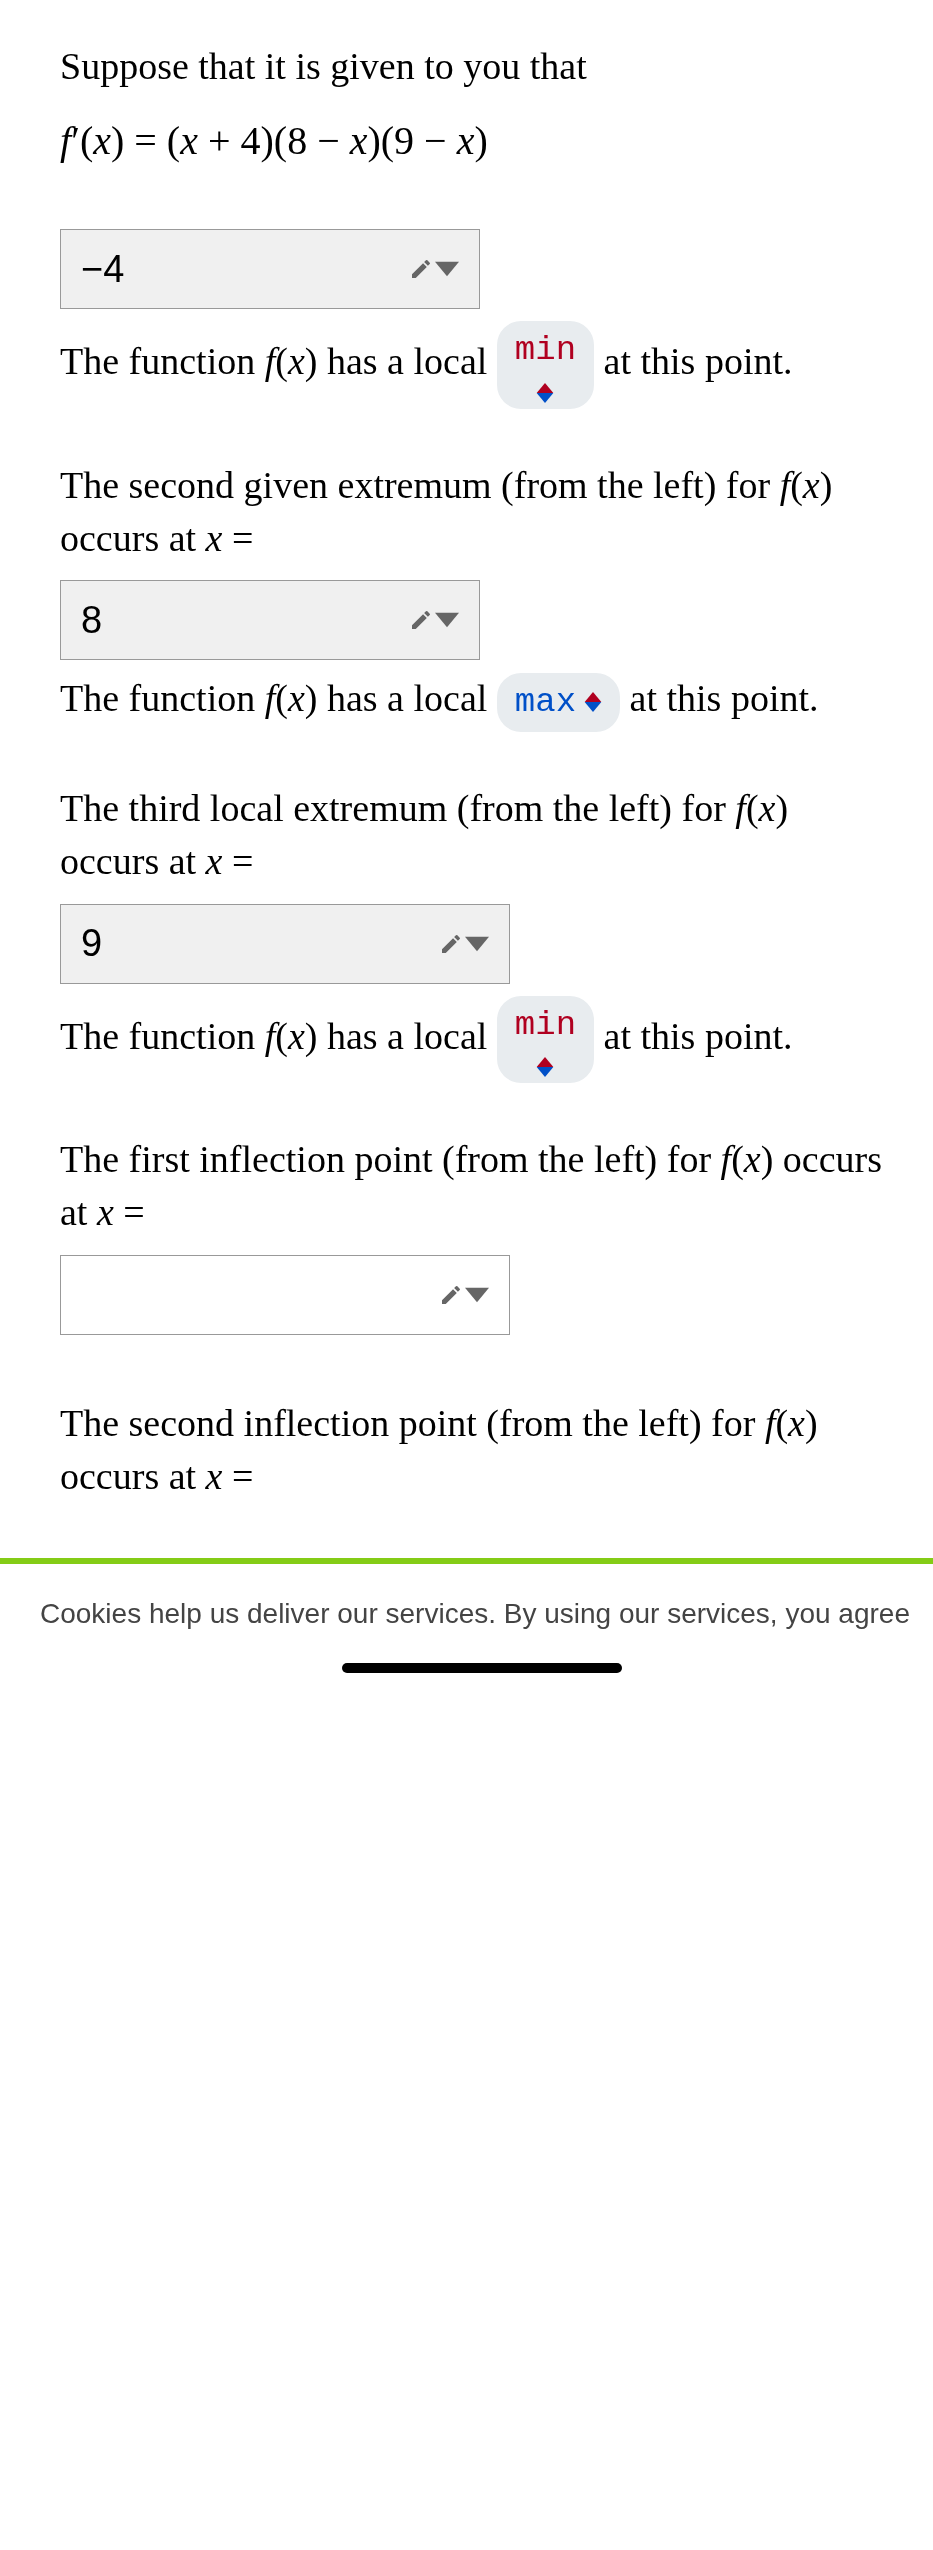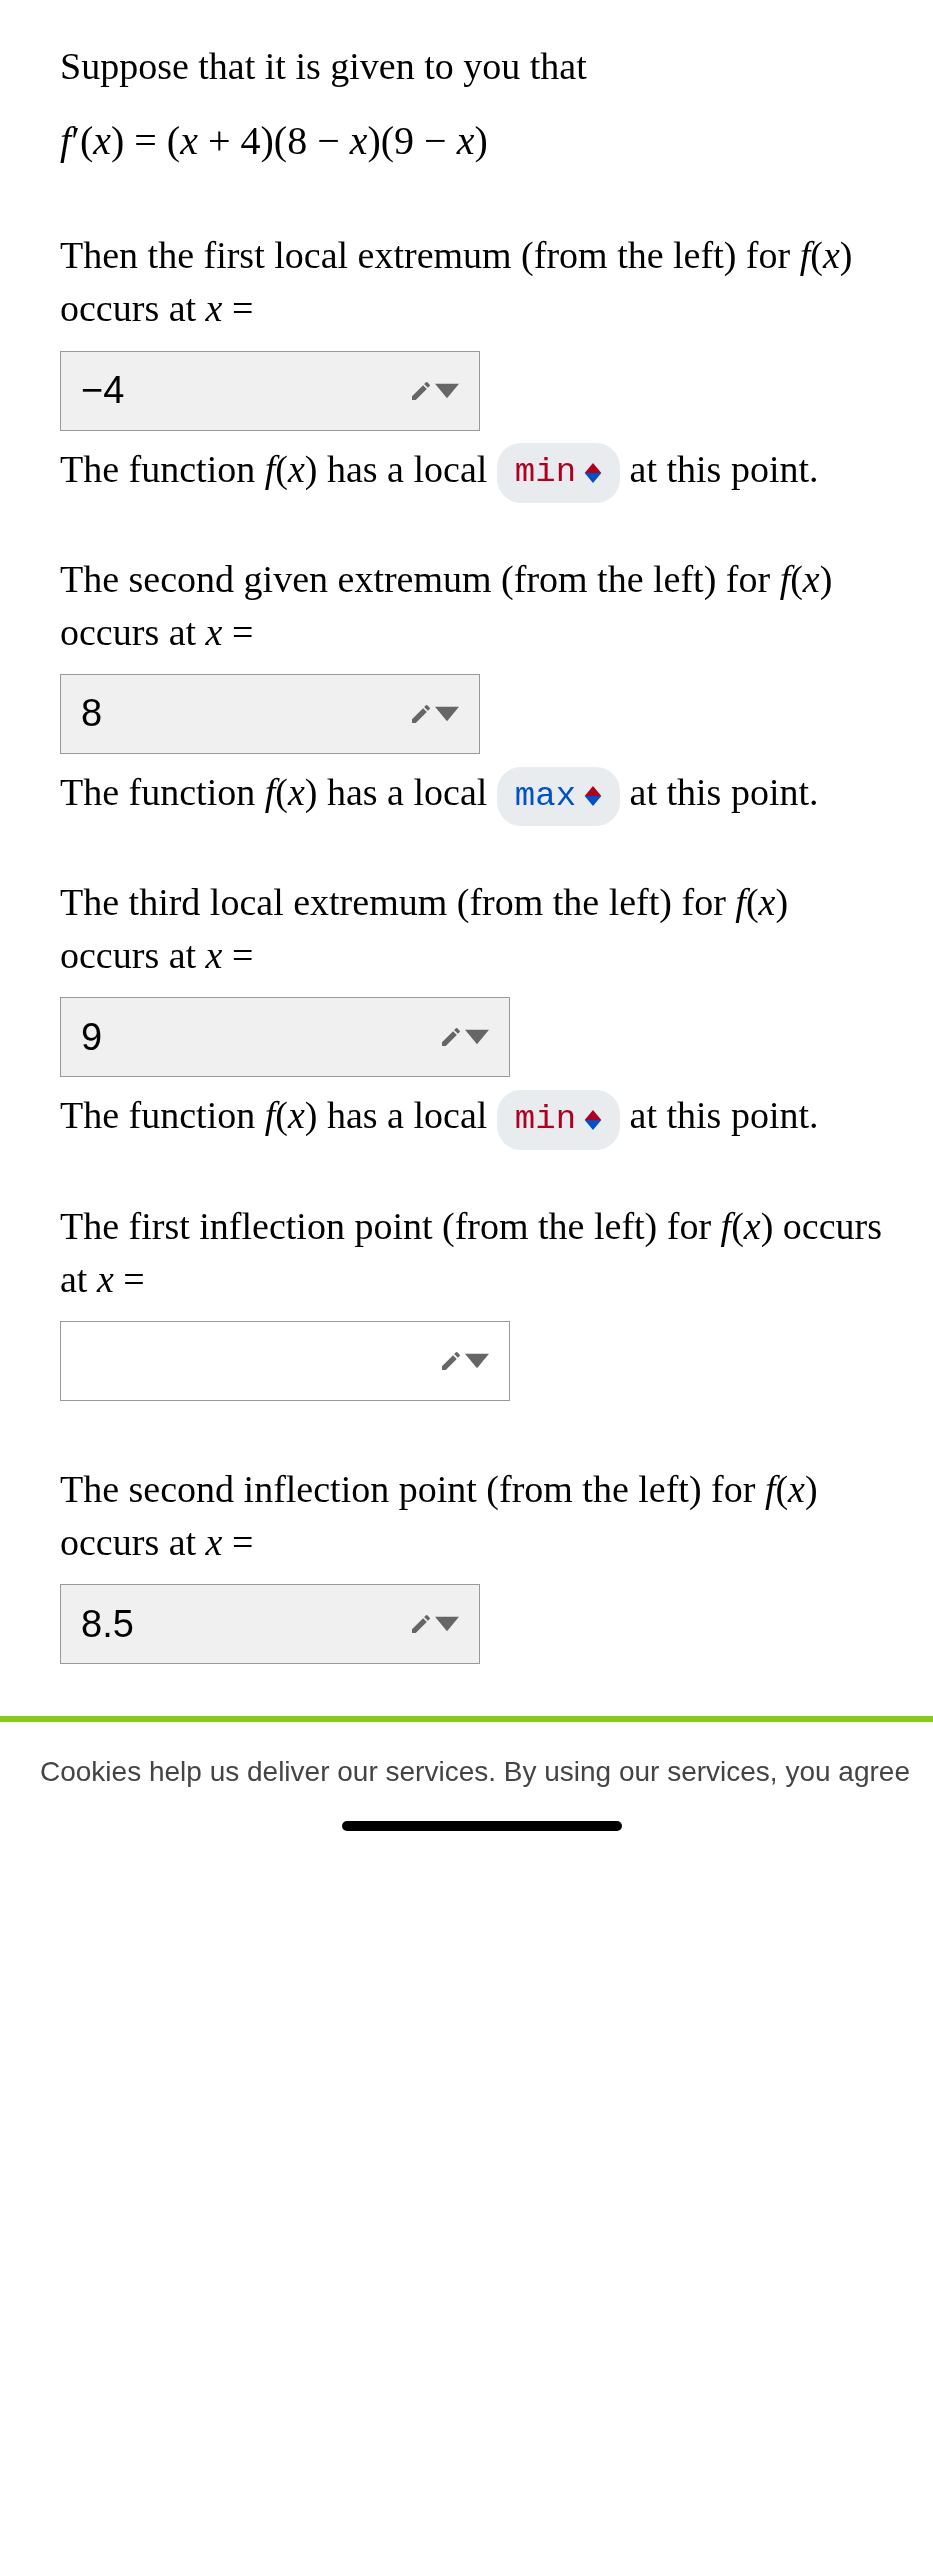--- a/index.html
+++ b/index.html
@@ -60,21 +60,21 @@
     display: inline-flex;
     align-items: center;
     gap: 8px;
     background: #e8ecef;
     border-radius: 24px;
     padding: 6px 18px;
     font-family: 'Courier New', monospace;
     font-size: 34px;
     vertical-align: middle;
   }
-  .pill.min { color: #b00020; }
+  .pill.min { color: #b00020; flex-direction: column; }
   .pill.max { color: #0050c8; }
   .updown { display: inline-flex; flex-direction: column; line-height: 0; }
   .updown svg { width: 18px; height: 10px; }
   .updown .up polygon { fill: #b00020; }
   .updown .dn polygon { fill: #0050c8; }
   .after-text { }
   .cookie-bar {
     border-top: 6px solid #84cc16;
     background: #fff;
     padding: 30px 9px 20px 40px;
@@ -120,23 +120,20 @@
 
 <div class="content">
 
   <div class="intro">Suppose that it is given to you that</div>
 
   <div class="formula">
     <span class="f">f</span>′(<span class="f">x</span>) = (<span class="f">x</span> + 4)(8 − <span class="f">x</span>)(9 − <span class="f">x</span>)
   </div>
 
   <div class="block">
-    <div class="prompt">
-      <span>Then the first local extremum (from the left) for </span><span class="mathvar">f</span>(<span class="mathvar">x</span>)<span> occurs at </span><span class="mathvar">x</span> =
-    </div>
     <div class="input-box">
       <span class="input-val">−4</span>
       <span class="edit-icon">
         <svg viewBox="0 0 24 24">
             <path fill="#666" d="M3 17.25V21h3.75L17.81 9.94l-3.75-3.75L3 17.25zM20.71 7.04a1 1 0 000-1.41l-2.34-2.34a1 1 0 00-1.41 0l-1.83 1.83 3.75 3.75 1.83-1.83z"></path>
           </svg>
         <svg viewBox="0 0 10 6" width="12" height="8">
             <polygon fill="#666" points="0,0 10,0 5,6"></polygon>
           </svg>
       </span>
@@ -236,31 +233,20 @@
             <polygon fill="#666" points="0,0 10,0 5,6"></polygon>
           </svg>
       </span>
     </div>
   </div>
 
   <div class="block">
     <div class="prompt">
       <span>The second inflection point (from the left) for </span><span class="mathvar">f</span>(<span class="mathvar">x</span>)<span> occurs at </span><span class="mathvar">x</span> =
     </div>
-    <div class="input-box">
-      <span class="input-val">8.5</span>
-      <span class="edit-icon">
-        <svg viewBox="0 0 24 24">
-            <path fill="#666" d="M3 17.25V21h3.75L17.81 9.94l-3.75-3.75L3 17.25zM20.71 7.04a1 1 0 000-1.41l-2.34-2.34a1 1 0 00-1.41 0l-1.83 1.83 3.75 3.75 1.83-1.83z"></path>
-          </svg>
-        <svg viewBox="0 0 10 6" width="12" height="8">
-            <polygon fill="#666" points="0,0 10,0 5,6"></polygon>
-          </svg>
-      </span>
-    </div>
   </div>
 
 </div>
 
 <div class="cookie-bar">
   <div>Cookies help us deliver our services. By using our services, you agree</div>
   <div class="handle-bar"></div>
 </div>
 
 </body></html>

